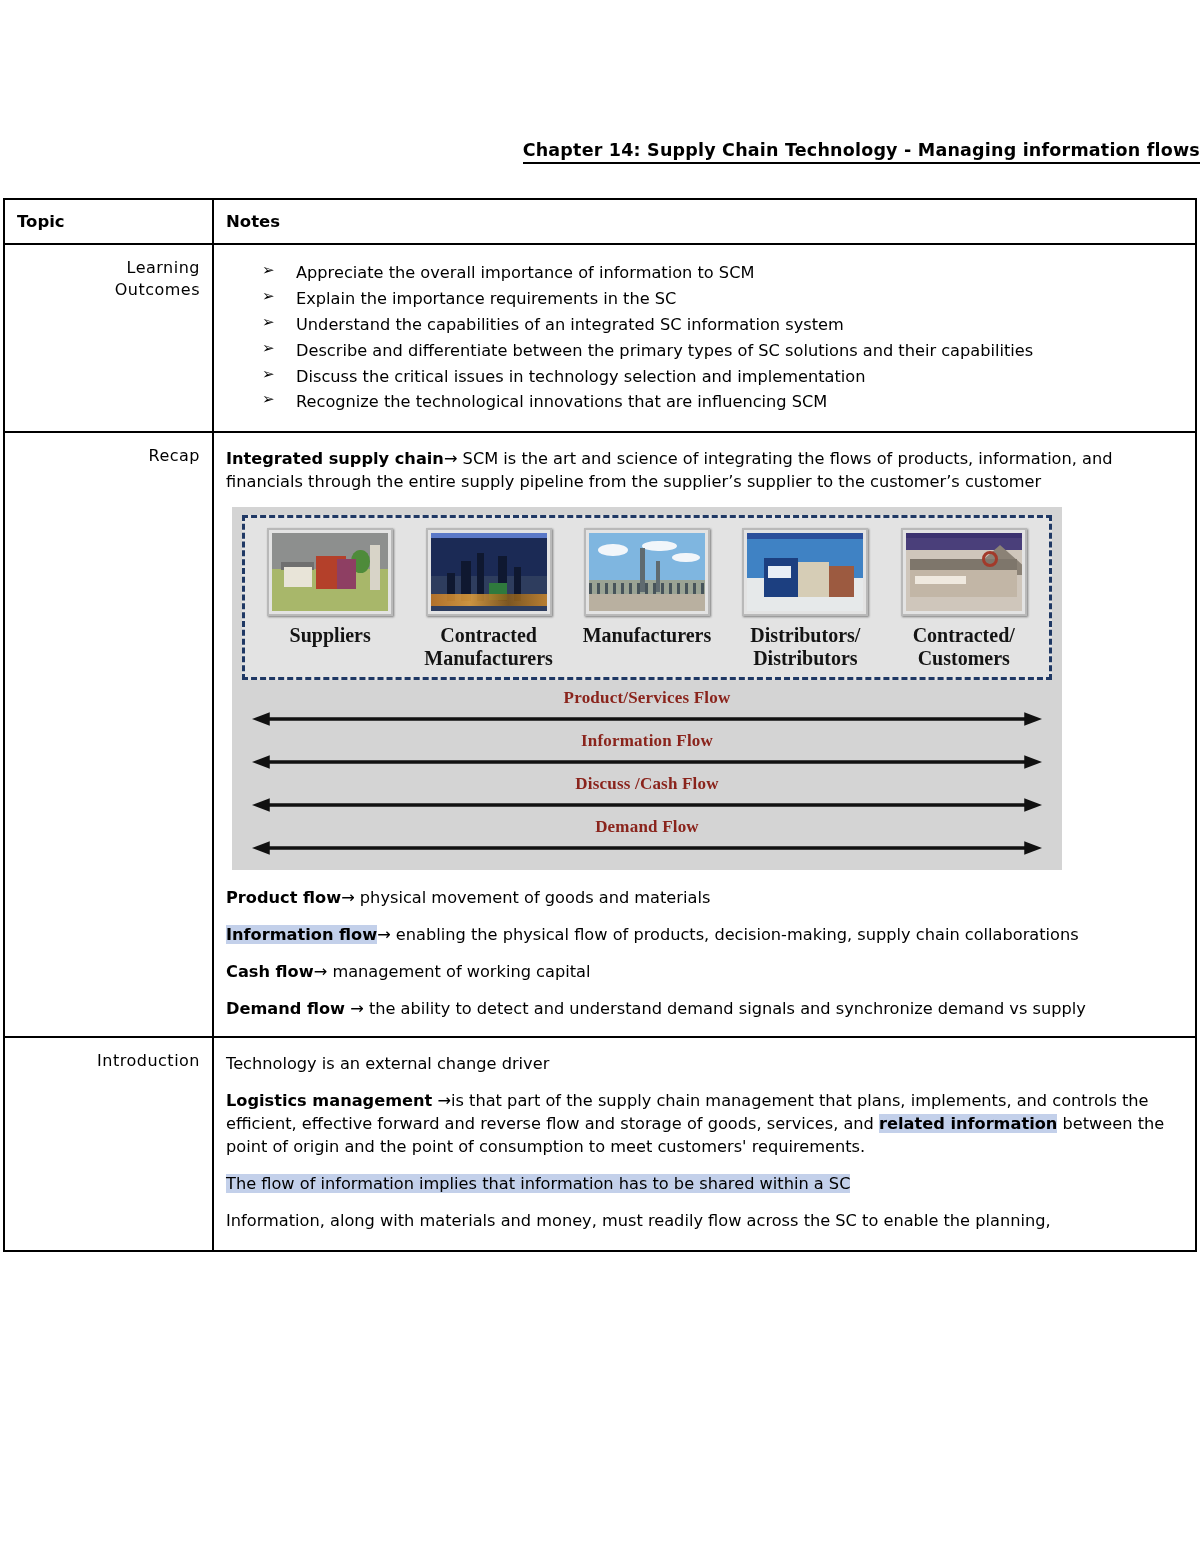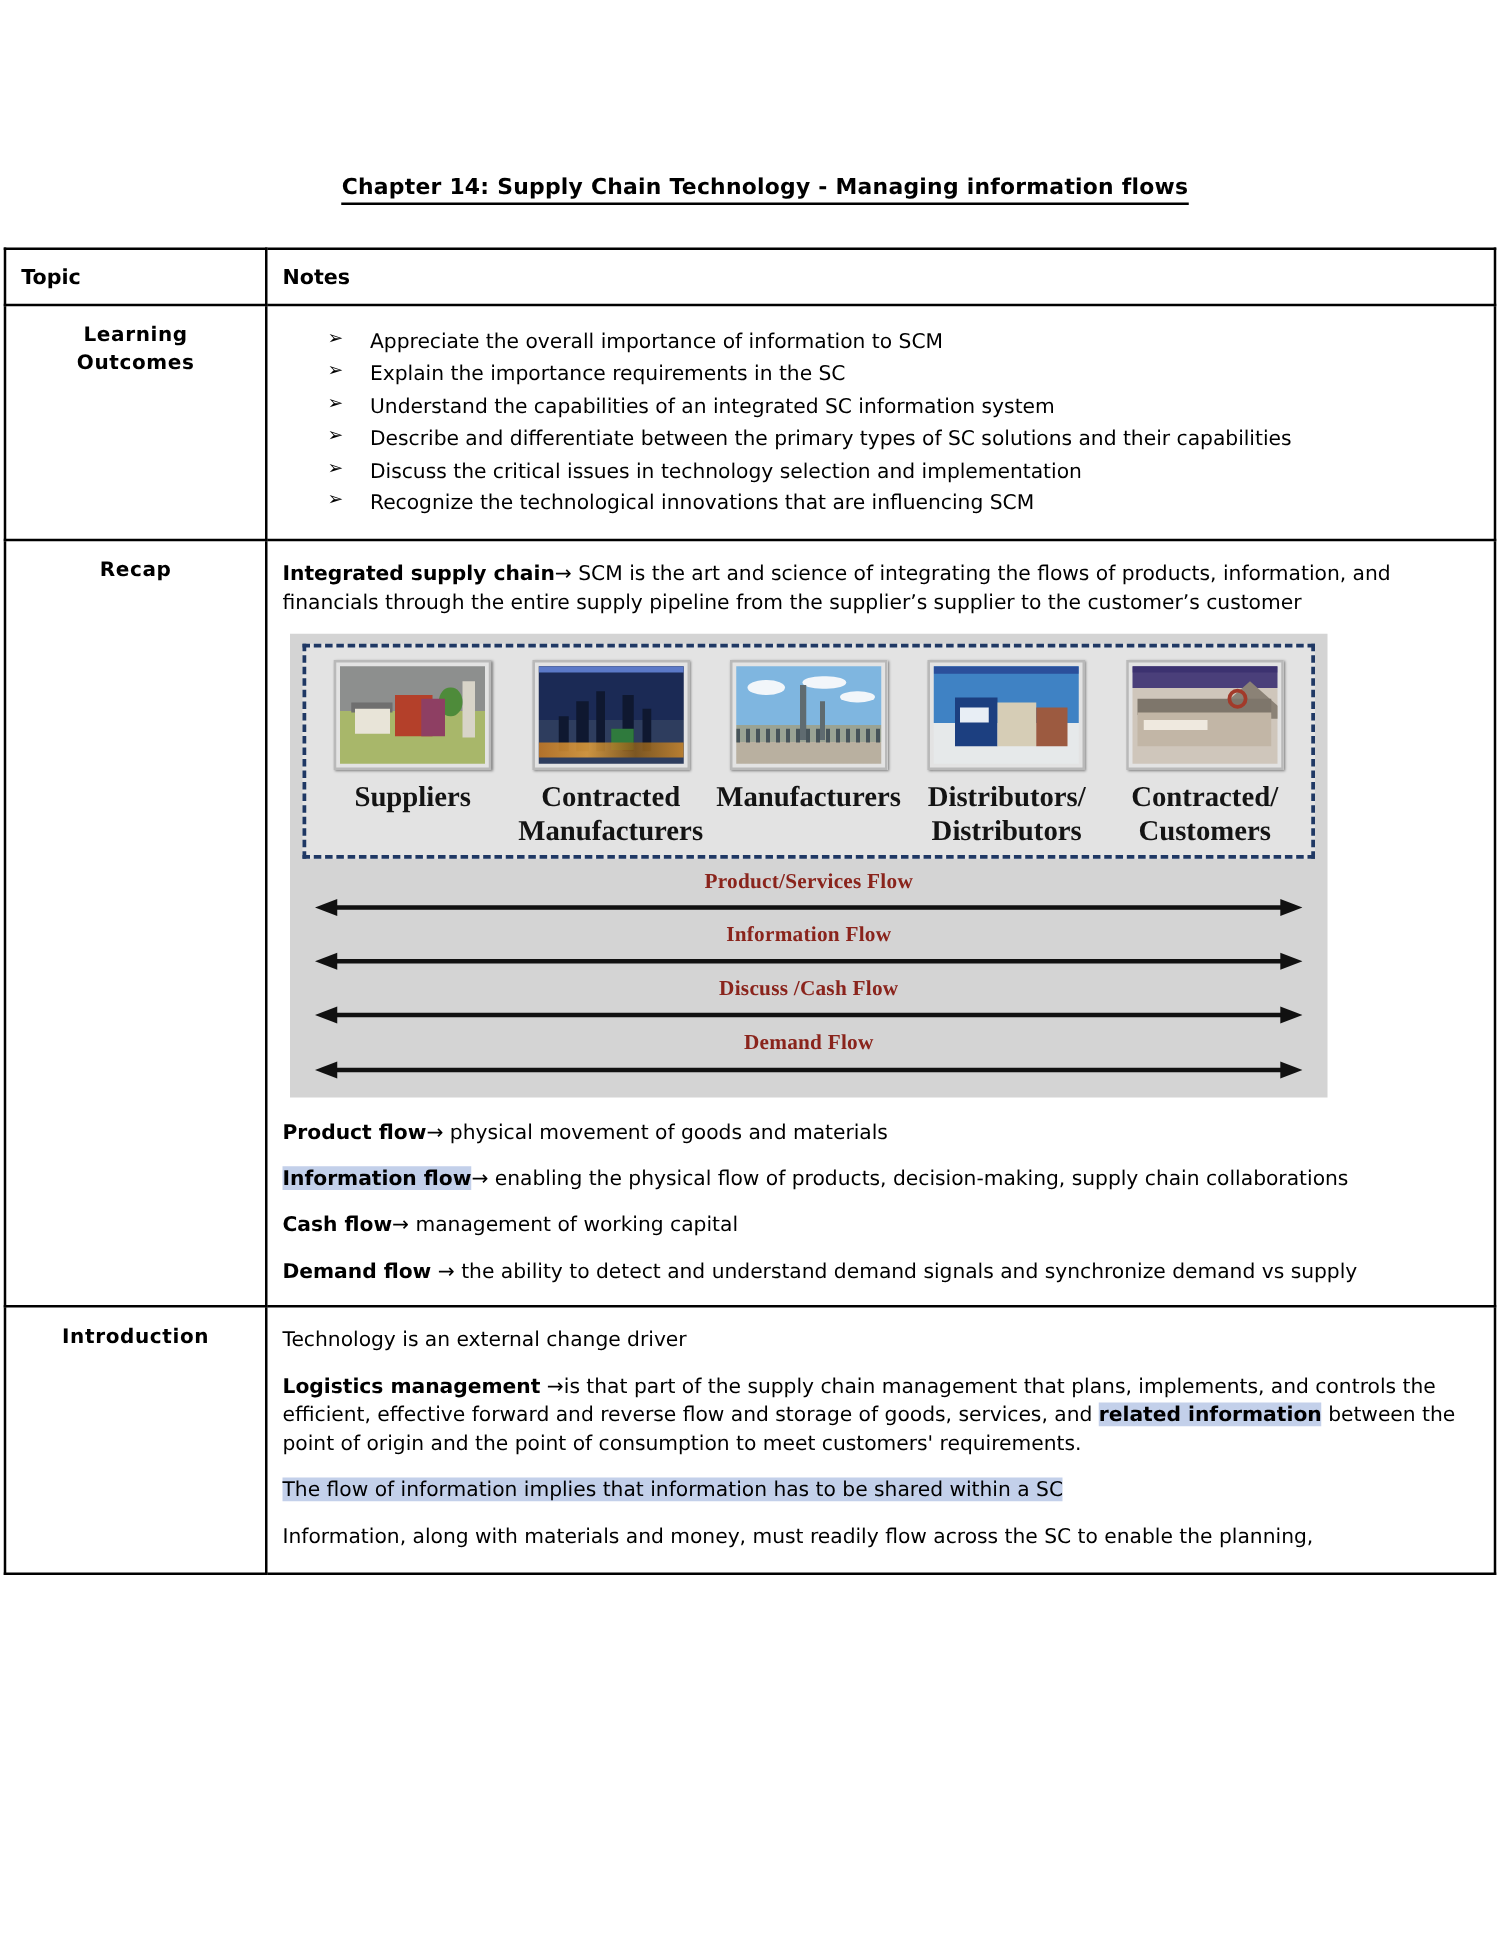--- a/index.html
+++ b/index.html
@@ -10,21 +10,21 @@
   body {
     width: 1200px; height: 1553px;
     font-family: "DejaVu Sans", sans-serif;
     color: #000;
     position: relative;
     overflow: hidden;
   }
   .page { padding: 0; }
 
   .doc-title {
-    text-align: center;
+    text-align: right;
     font-weight: bold;
     font-size: 17.5px;
     letter-spacing: 0.2px;
     padding-top: 140px;
     padding-bottom: 0;
     padding-left: 24px;
   }
   .doc-title span {
     border-bottom: 2px solid #000;
     padding-bottom: 2px;
@@ -45,22 +45,22 @@
   col.notes-col { width: 983px; }
 
   .th-cell {
     font-weight: bold;
     font-size: 16.5px;
     padding: 12px 0 12px 14px;
     text-align: left;
   }
 
   .topic-cell {
-    text-align: center;
-    font-weight: bold;
+    text-align: right;
+    font-weight: normal;
     font-size: 16px;
     padding: 17px 8px 10px 8px;
     line-height: 1.35;
     letter-spacing: 0.5px;
     border-radius: 22px;
   }
 
   .notes-cell {
     padding: 12px 14px 14px 12px;
     font-size: 16.2px;
@@ -158,21 +158,21 @@
      border-left:34px solid transparent; border-right:34px solid transparent; border-bottom:30px solid #8b8276; }
   .t-retail .roof { position:absolute; left:4%; top:34%; width:92%; height:16%; background:#7e766b; }
   .t-retail .wall { position:absolute; left:4%; top:48%; width:92%; height:34%; background:#c2b6a6; }
   .t-retail .awn { position:absolute; left:8%; top:56%; width:44%; height:10%; background:#efe9df; }
   .t-retail .circ { position:absolute; left:66%; top:24%; width:16px; height:16px; border:3px solid #a23a2a; border-radius:50%; }
   .t-retail .capbar { position:absolute; left:0; top:0; width:100%; height:7%; background:#3c3270; }
 
   .stage-label {
     font-family: "Liberation Serif", serif;
     font-weight: bold;
-    font-size: 23px;
+    font-size: 20px;
     line-height: 1.18;
     color: #141414;
   }
 
   .flows { padding: 6px 10px 4px 10px; }
   .flow-row { margin-bottom: 2px; }
   .flow-label {
     text-align: center;
     font-family: "Liberation Serif", serif;
     font-weight: bold;

